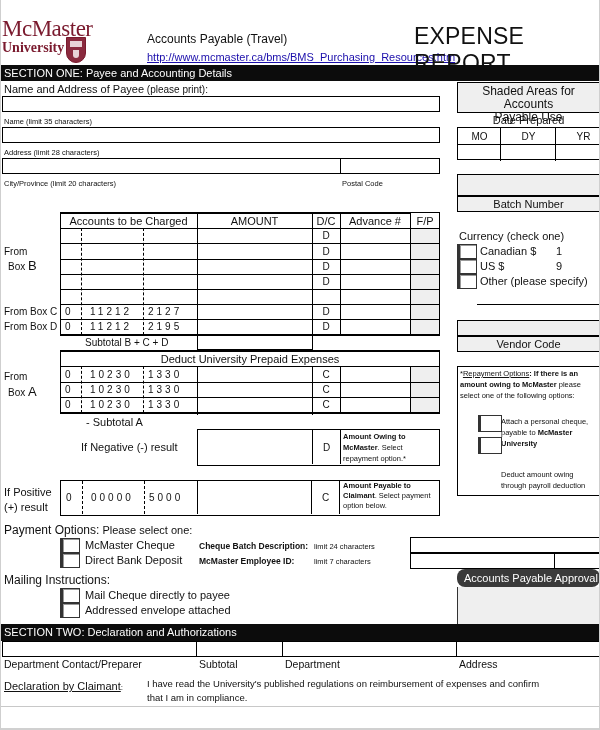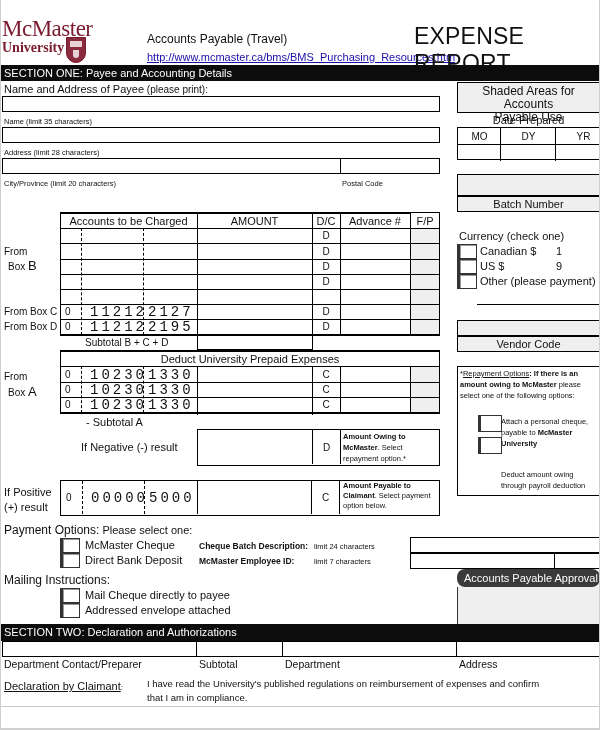--- a/index.html
+++ b/index.html
@@ -23,21 +23,21 @@
   .inp { border: 1.5px solid #000; background:#fff; }
   .shade { background: #efefef; }
   .cell { position:absolute; font-size: 10px; display:flex; align-items:center; }
   .center { justify-content:center; }
   .vline { position:absolute; width:1px; background:#000; }
   .hline { position:absolute; height:1px; background:#000; }
   .thick { height: 2px; }
   .dash { position:absolute; width:0; border-left:1px dashed #000; }
   .chk { position:absolute; width:20px; height:15px; border:1.5px solid #333; border-left:3px solid #333; background:#fff; box-shadow: inset 1px 1px 0 #999; }
   .chk2 { position:absolute; width:24px; height:17px; border:1.5px solid #333; border-left:3px solid #333; background:#fff; }
-  .acct-digits { letter-spacing: 3px; font-size: 14px; font-family: Liberation Mono, monospace; }
+  .acct-digits { letter-spacing: 3px; font-size: 10px; }
   .bold { font-weight: bold; }
   .u { text-decoration: underline; }
 </style>
 </head>
 <body>
 
 <div class="abs" style="left:2px; top:18px; width:90px; height:46px;">
   <div class="logo-mc">McMaster</div>
   <div class="logo-uni" style="margin-top:1px;">University</div>
   <div class="abs crest" style="left:64px; top:19px;"></div>
@@ -82,21 +82,21 @@
 <div class="abs box shade" style="left:457px; top:196px; width:143px; height:16px; text-align:center; font-size:11px; line-height:14px;">Batch Number</div>
 
 <div class="abs lbl" style="left:459px; top:230px;">Currency (check one)</div>
 <div class="chk" style="left:457px; top:244px;"></div>
 <div class="abs lbl" style="left:480px; top:245px;">Canadian $</div>
 <div class="abs lbl" style="left:556px; top:245px;">1</div>
 <div class="chk" style="left:457px; top:259px;"></div>
 <div class="abs lbl" style="left:480px; top:260px;">US $</div>
 <div class="abs lbl" style="left:556px; top:260px;">9</div>
 <div class="chk" style="left:457px; top:274px;"></div>
-<div class="abs lbl" style="left:480px; top:275px;">Other (please payment)</div>
+<div class="abs lbl" style="left:480px; top:275px;">Other (please specify)</div>
 <div class="abs" style="left:477px; top:290px; width:123px; height:15px; border-bottom:1px solid #000;"></div>
 
 <div class="abs box shade" style="left:457px; top:320px; width:143px; height:16px;"></div>
 <div class="abs box shade" style="left:457px; top:336px; width:143px; height:16px; text-align:center; font-size:11px; line-height:14px;">Vendor Code</div>
 
 <div class="abs" style="left:457px; top:366px; width:143px; height:130px; border:1px solid #000; border-right:none; background:#fff;">
   <div class="abs tiny" style="left:2px; top:1px; width:141px;">
     <span>*</span><span class="u">Repayment Options</span><span class="bold">: If there is an amount owing to McMaster</span><span> please select one of the following options:</span>
   </div>
   <div class="chk2" style="left:20px; top:48px;"></div>

